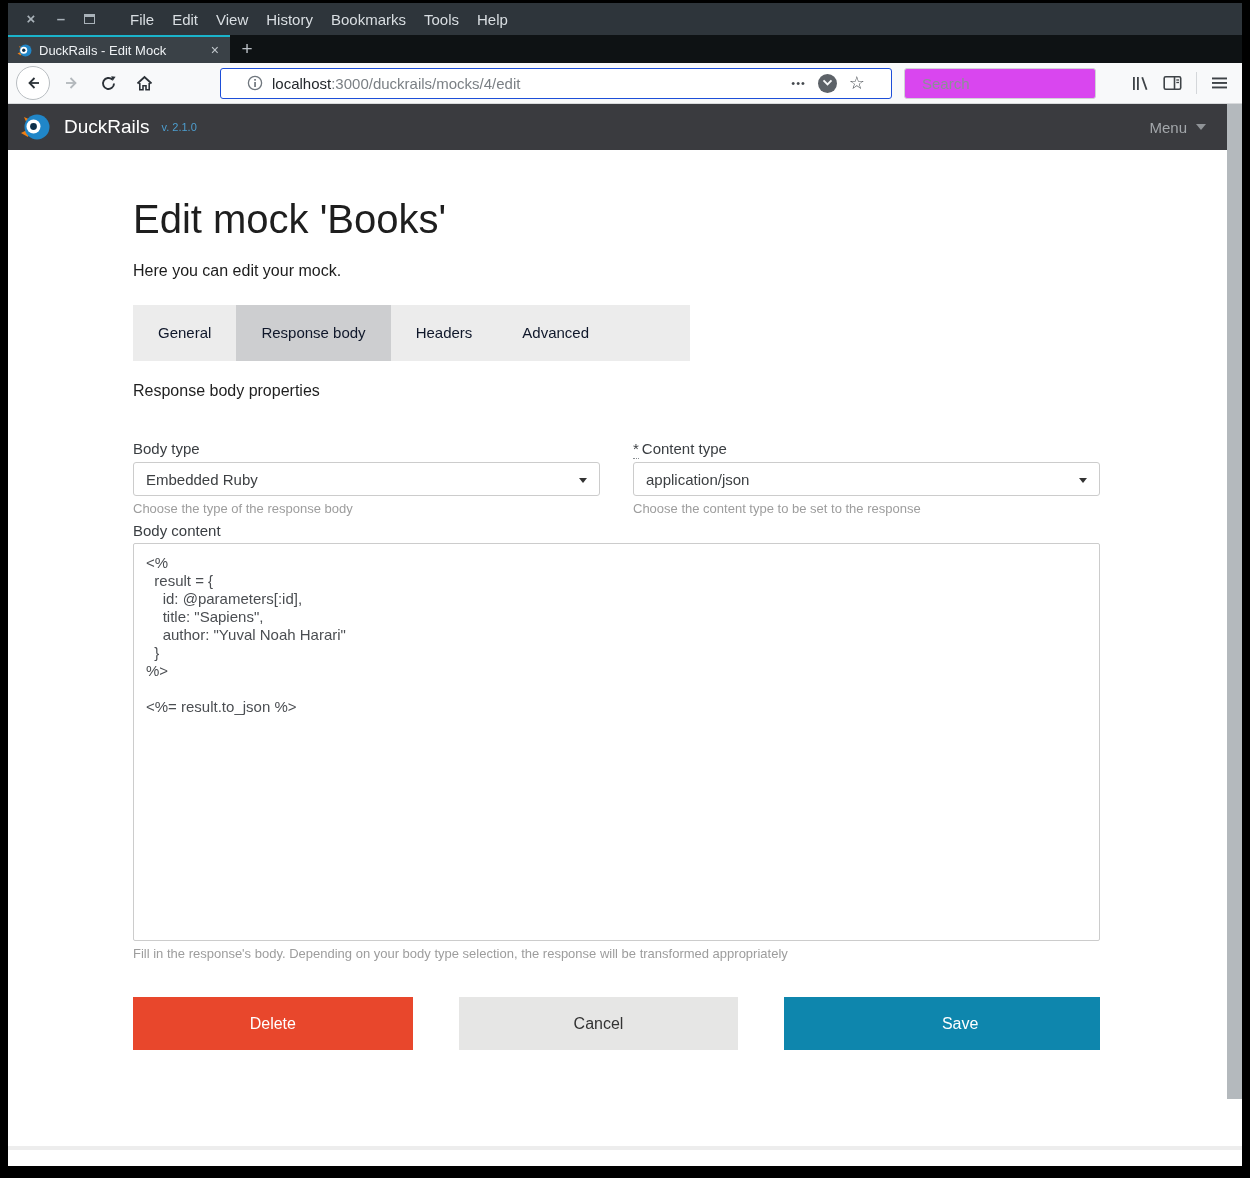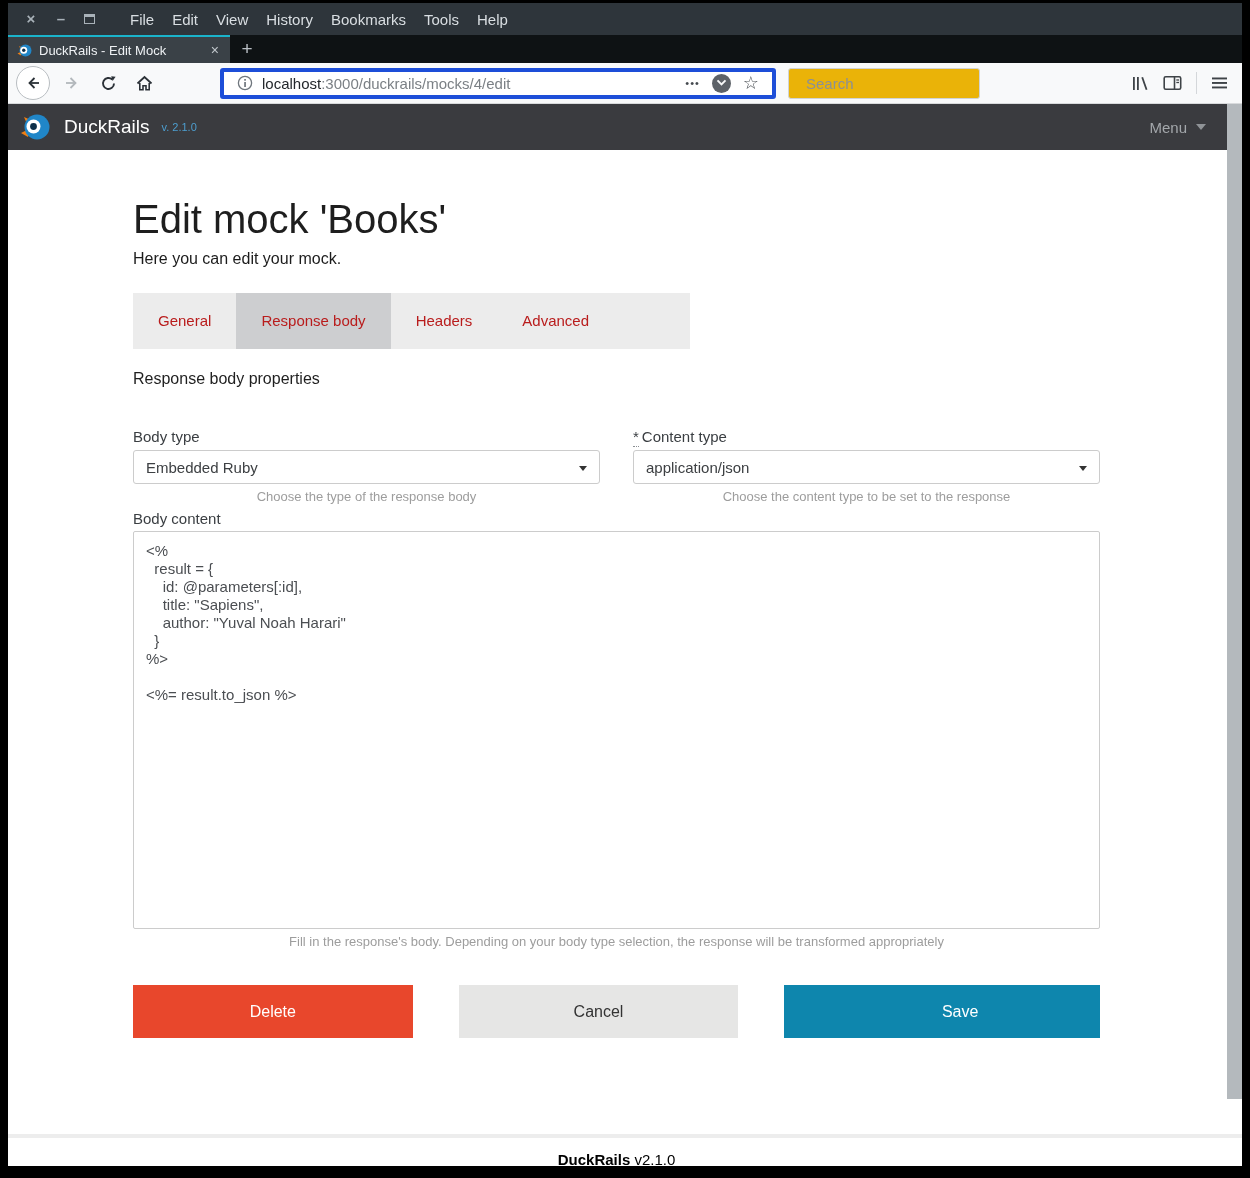--- a/index.html
+++ b/index.html
@@ -39,33 +39,33 @@
 
   
   .toolbar {
     height:41px; background:#f8f9fa; border-bottom:1px solid #d8dadc;
     display:flex; align-items:center; padding:0 8px;
   }
   .nav-icon { display:flex; align-items:center; justify-content:center; cursor:pointer; }
   .back-btn { width:34px; height:34px; border-radius:50%; border:1px solid #b9bec2; background:#fff; margin-right:8px;}
   .small-btn { width:28px; height:28px; margin-right:8px; }
   .urlbar {
-    margin-left:54px; width:556px; height:31px; background:#fff;
-    border:4px solid #1d4ed8; border-radius:3px;
-    display:flex; align-items:center; padding:0 13px; cursor:text;
+    margin-left:54px; width:672px; height:31px; background:#fff;
+    border:1px solid #1d4ed8; border-radius:3px;
+    display:flex; align-items:center; padding:0 26px; cursor:text;
   }
   .url-text { flex:1; font-size:15px; margin-left:9px; white-space:nowrap; overflow:hidden;}
   .url-host { color:#23272b; }
   .url-path { color:#7b8085; }
   .url-actions { display:flex; align-items:center; gap:12px; }
   .dots { font-size:11px; letter-spacing:1px; color:#44494e; cursor:pointer; }
   .pocket { width:19px; height:19px; border-radius:50%; background:#5d6268; display:flex; align-items:center; justify-content:center; cursor:pointer;}
   .star { font-size:18px; color:#4d5257; line-height:18px; cursor:pointer; }
   .searchbox {
-    margin-left:12px; width:192px; height:31px; background:#eab308;
+    margin-left:12px; width:192px; height:31px; background:#d946ef;
     border:1px solid #d0d3d6; border-radius:3px;
     display:flex; align-items:center; padding:0 9px;
   }
   .searchbox input {
     border:none; outline:none; flex:1; font-size:15px; margin-left:8px;
     font-family:"Liberation Sans", sans-serif; color:#3a3f44; background:transparent;
   }
   .searchbox input::placeholder { color:#8b9096; }
   .right-icons { margin-left:auto; display:flex; align-items:center; gap:14px; padding-right:6px; }
   .vsep { width:1px; height:22px; background:#d4d7da; }
@@ -77,39 +77,39 @@
   }
   .brand { margin-left:14px; font-size:19px; color:#ffffff; cursor:pointer; }
   .version { margin-left:12px; font-size:11px; color:#4d9ecf; }
   .menu-toggle { margin-left:auto; display:flex; align-items:center; cursor:pointer; }
   .menu-label { font-size:15px; color:#a3a7ab; }
   .caret-down { width:0; height:0; border:5px solid transparent; border-top:6px solid #8f9397; margin-left:9px; margin-top:5px;}
 
   
   .container { margin-left:125px; width:967px; }
   h1.page-title { margin-top:46px; font-size:40px; font-weight:400; color:#1e1e1e; line-height:46px;}
-  .subtitle { margin-top:8px; font-size:16px; color:#1c1c1c; line-height:18px;}
+  .subtitle { margin-top:20px; font-size:16px; color:#1c1c1c; line-height:18px;}
 
   .tabs { margin-top:25px; width:557px; height:56px; background:#ececec; display:flex; }
-  .tabs .tab { padding:0 25px; line-height:56px; font-size:15px; color:#b91c1c; cursor:pointer; }
+  .tabs .tab { padding:0 25px; line-height:56px; font-size:15px; color:#0f172a; cursor:pointer; }
   .tabs .tab.active { background:#cdced0; }
 
   .section-title { margin-top:21px; font-size:16px; color:#1f1f1f; line-height:18px; }
 
   .form-row { display:grid; grid-template-columns:1fr 1fr; column-gap:33px; margin-top:40px; }
   .field-label { font-size:15px; color:#3a3e42; line-height:18px; display:block; }
   .req-mark { border-bottom:1px dotted #8a8e92; padding-bottom:1px; margin-right:3px; }
   .select {
     margin-top:4px; height:34px; border:1px solid #cccccc; border-radius:3px; background:#fff;
     display:flex; align-items:center; padding:0 12px; font-size:15px; color:#3d4043;
     position:relative; cursor:pointer;
   }
   .select::after { content:""; position:absolute; right:12px; top:15px;
     border:4px solid transparent; border-top:5px solid #333; }
-  .help { margin-top:5px; font-size:13px; color:#9d9d9d; text-align:center; line-height:15px;}
+  .help { margin-top:5px; font-size:13px; color:#9d9d9d; text-align:left; line-height:15px;}
 
   .body-group { margin-top:6px; }
   .body-group textarea {
     margin-top:3px; width:967px; height:398px; border:1px solid #cccccc; border-radius:2px;
     padding:10px 12px; font-family:"Liberation Sans", sans-serif; font-size:15px;
     line-height:18px; color:#4b4e52; resize:none; display:block; background:#fff; outline:none;
   }
 
   .buttons { margin-top:36px; display:flex; gap:46px; }
   .btn { flex:1; height:53px; border:none; font-size:16px; cursor:pointer;

